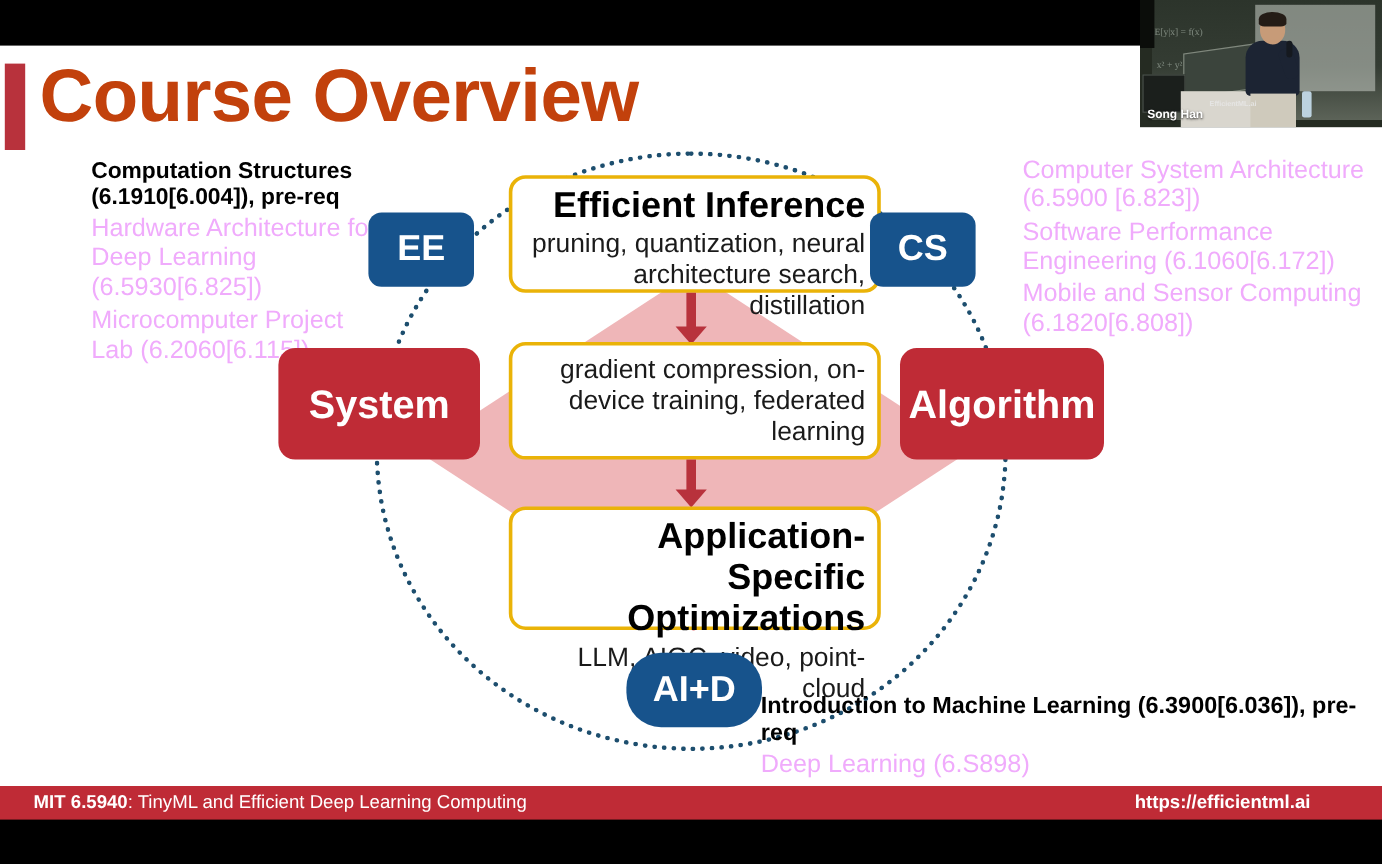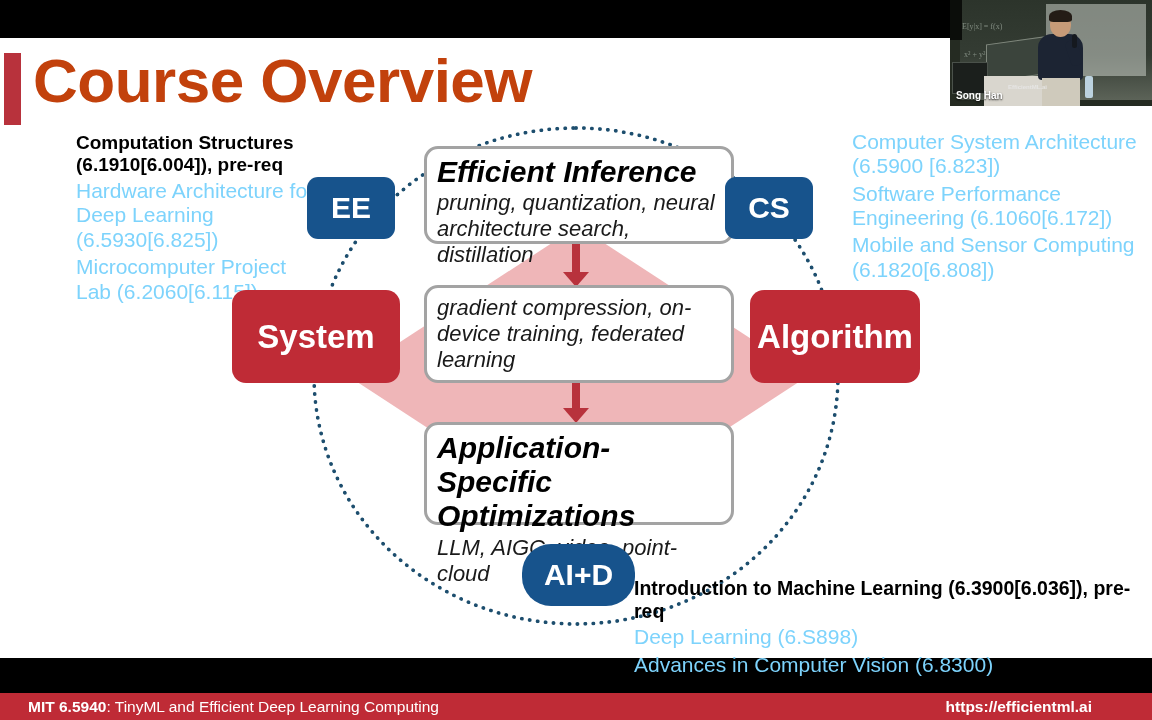--- a/index.html
+++ b/index.html
@@ -68,25 +68,24 @@
     height: 300px;
     background: #efb6b8;
     clip-path: polygon(50% 0%, 100% 50%, 50% 100%, 0% 50%);
   }
 
   
   .center-box {
     position: absolute;
     box-sizing: border-box;
     background: #ffffff;
-    border: 3px solid #a3a3a3;
+    border: 3px solid #eab308;
     border-radius: 14px;
-    text-align: left;
+    text-align: right;
     padding: 6px 10px 8px 10px;
-    font-style: italic;
   }
   .center-box .bt {
     font-size: 30px;
     font-weight: bold;
     color: #000000;
     line-height: 1.14;
   }
   .center-box .bs {
     font-size: 22px;
     color: #1a1a1a;
@@ -156,42 +155,41 @@
     color: #111111;
     line-height: 1.16;
   }
   .text-col .hd {
     font-weight: bold;
     font-size: 19px;
     color: #000000;
   }
   .text-col .ln {
     font-size: 21px;
-    color: #7dd3fc;
+    color: #f0abfc;
   }
   #col-left  { left: 76px; top: 132px; width: 250px; }
   #col-right { left: 852px; top: 130px; width: 300px; }
   #col-bottom { left: 634px; top: 577px; width: 520px; }
   #col-bottom .hd { font-size: 19.5px; }
   #col-bottom .ln { font-size: 21px; }
   .gap { height: 3px; }
 
   
   .footer {
     position: absolute;
     left: 0;
     top: 655px;
     width: 1152px;
     height: 28px;
     background: #bf2b36;
     color: #ffffff;
     font-size: 15.5px;
     display: flex;
     align-items: center;
-    margin-top: 38px;
   }
   .footer .left {
     position: absolute;
     left: 28px;
     white-space: nowrap;
   }
   .footer .left b { font-weight: bold; }
   .footer .right {
     position: absolute;
     right: 60px;

